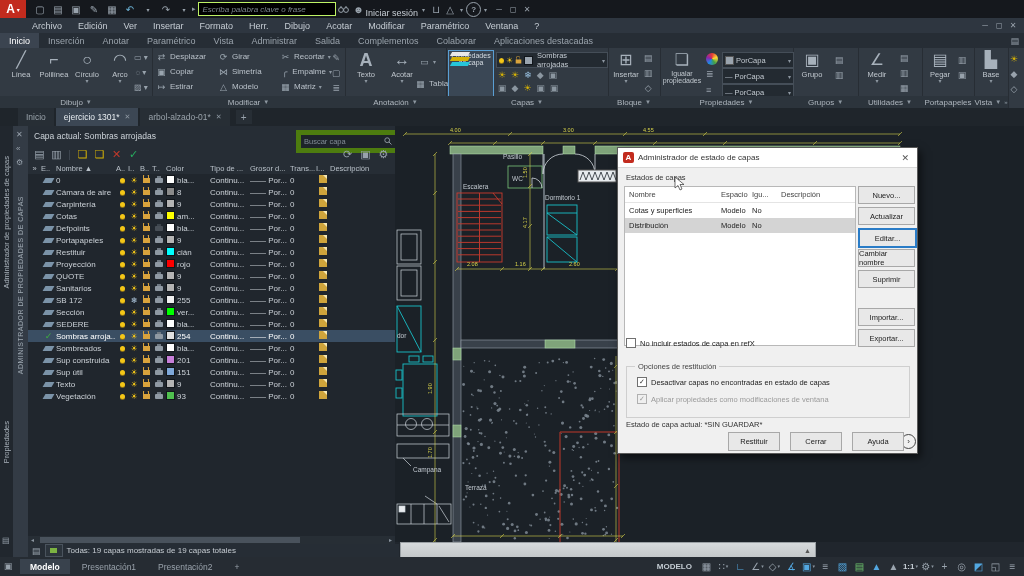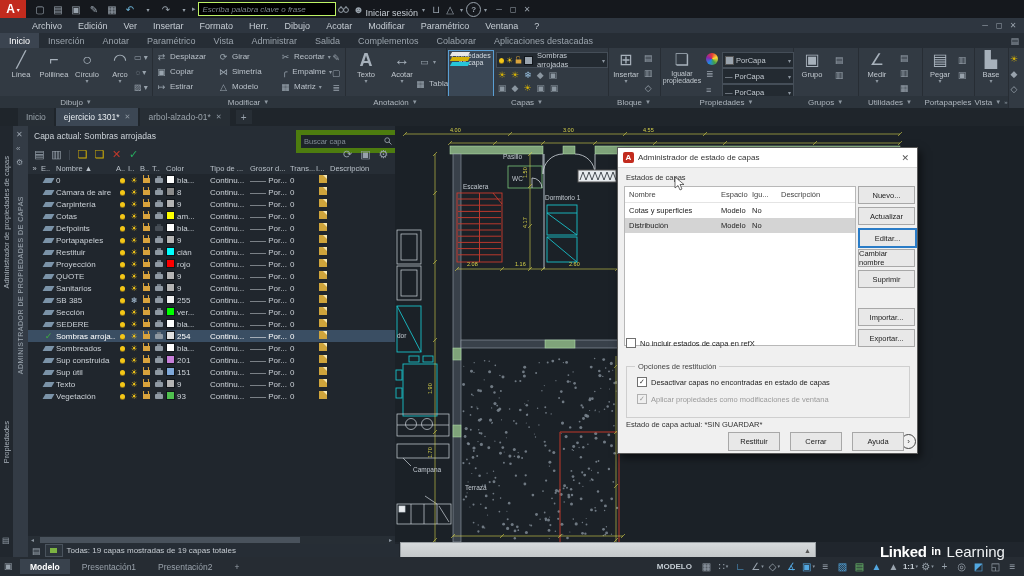--- a/index.html
+++ b/index.html
@@ -664,21 +664,21 @@
           <span><i class="csw" style="background: rgb(180, 180, 180);"></i><span>9</span></span>
           <span>Continu...</span>
           <span>—— Por...</span>
           <span>0</span>
           <span class="cell-c"><i class="vpi"></i></span>
           <span></span>
         </div>
         <div class="lrow">
           <span></span>
           <span class="cell-c"><i class="lglyph"></i></span>
-          <span>SB 385</span>
+          <span>SB 172</span>
           <span class="cell-c"><i class="bulb"></i></span>
           <span class="cell-c snow">❄</span>
           <span class="cell-c"><i class="lock"></i></span>
           <span class="cell-c"><i class="printer"></i></span>
           <span><i class="csw" style="background: rgb(240, 240, 240);"></i><span>255</span></span>
           <span>Continu...</span>
           <span>—— Por...</span>
           <span>0</span>
           <span class="cell-c"><i class="vpi"></i></span>
           <span></span>
@@ -1425,19 +1425,14 @@
         </span>
         <span class="sico">
           <span>◱</span>
         </span>
         <span class="sico">
           <span>≡</span>
         </span>
       </div>
   </div>
 
-  <div id="linkedin" class="abs">
-    <span class="t1">Linked</span>
-    <span class="inbox">in</span>
-    <span class="t2">Learning</span>
-  </div>
 
 </div>
 
 </body></html>

